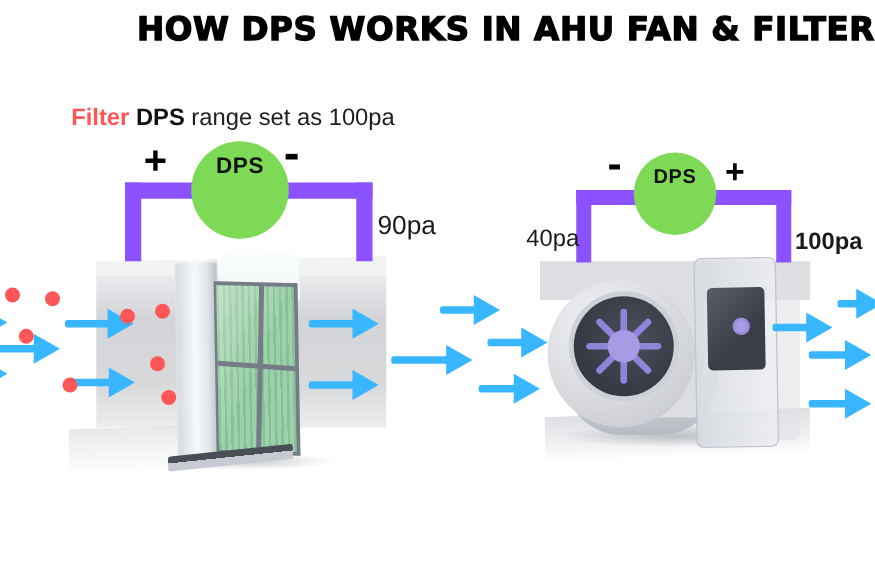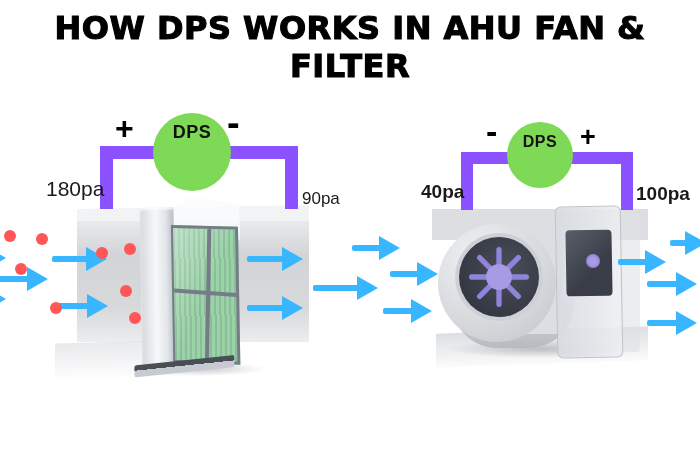--- a/index.html
+++ b/index.html
@@ -2,22 +2,22 @@
 <html style="--title-black: #000000; --dps-green: #7ED957; --tube-purple: #8C52FF; --arrow-blue: #38B6FF; --dust-red: #FF5757; --filter-label-red: #FF5757; --fan-label-green: #7ED957; --website-blue: #38B6FF;"><head>
 <meta charset="utf-8">
 <style>
   html,body{margin:0;padding:0;background:#fff;}
   body{width:700px;height:450px;font-family:"Liberation Sans",sans-serif;}
   .canvas{position:relative;width:700px;height:450px;background:#ffffff;overflow:hidden;}
   .abs{position:absolute;}
   i{display:block;font-style:normal;}
 
   
-  .title{position:absolute;top:9px;left:0;right:0;text-align:center;
-         font-family:"DejaVu Sans",sans-serif;font-size:32px;font-weight:900;
+  .title{position:absolute;top:9px;left:0;right:0;text-align:right;
+         font-family:"DejaVu Sans",sans-serif;font-size:26px;font-weight:900;
          letter-spacing:.5px;color:var(--title-black,#000);-webkit-text-stroke:1.1px #000;}
   .subtitle{position:absolute;top:84px;font-size:19px;color:#1d1d1f;white-space:nowrap;}
   .subtitle .hl{font-weight:700;}
   .subtitle .b{font-weight:700;color:#111;}
   .sub-filter{left:57px;}
   .sub-filter .hl{color:var(--filter-label-red,#FF5757);}
   .sub-fan{left:434px;}
   .sub-fan .hl{color:var(--fan-label-green,#7ED957);}
 
   
@@ -97,44 +97,48 @@
           font-family:"DejaVu Sans",sans-serif;font-size:24px;font-weight:700;letter-spacing:1px;
           color:var(--website-blue,#38B6FF);}
 </style>
 </head>
 <body>
 
 <div class="canvas">
 
   <div class="title">HOW DPS WORKS IN AHU FAN &amp; FILTER</div>
 
+  <div class="subtitle sub-filter">
+    <span class="hl">Filter</span>
+    <span class="b">DPS</span>
+    <span>range set as 100pa</span>
+  </div>
 
 
   <div class="tube" style="left:100px;top:146px;width:66px;height:13px;"></div>
   <div class="tube" style="left:100px;top:146px;width:13px;height:63px;"></div>
   <div class="tube" style="left:219px;top:146px;width:79px;height:13px;"></div>
   <div class="tube" style="left:285px;top:146px;width:13px;height:63px;"></div>
   <div class="dps-circle dps-l">
     <span>DPS</span>
   </div>
   <span class="sign" style="left:115px;top:112px;font-size:32px;">+</span>
   <span class="sign" style="left:227px;top:104px;font-size:38px;">-</span>
-  <span class="pressure" style="left:46px;top:177px;font-size:21px;">180pa</span>
-  <span class="pressure" style="left:302px;top:189px;font-size:17px;">90pa</span>
+  <span class="pressure" style="left:302px;top:169px;font-size:21px;">90pa</span>
 
   <div class="tube" style="left:461px;top:152px;width:55px;height:12px;"></div>
   <div class="tube" style="left:461px;top:152px;width:12px;height:58px;"></div>
   <div class="tube" style="left:563px;top:152px;width:70px;height:12px;"></div>
   <div class="tube" style="left:621px;top:152px;width:12px;height:58px;"></div>
   <div class="dps-circle dps-r">
     <span>DPS</span>
   </div>
   <span class="sign" style="left:486px;top:114px;font-size:34px;">-</span>
   <span class="sign" style="left:580px;top:124px;font-size:27px;">+</span>
-  <span class="pressure" style="left:421px;top:181px;font-size:19px;font-weight:700;text-align:center;">40pa</span>
+  <span class="pressure" style="left:421px;top:181px;font-size:19px;font-weight:400;text-align:center;">40pa</span>
   <span class="pressure" style="left:636px;top:183px;font-size:19px;font-weight:700;">100pa</span>
 
   <div class="abs duct-top"></div>
   <div class="abs duct-body"></div>
   <div class="abs floor-l"></div>
   <div class="abs filter-shadow"></div>
   <div class="abs filter-group">
     <div class="abs filter-ghost"></div>
     <div class="abs filter-frame"></div>
     <div class="abs filter-mesh">

